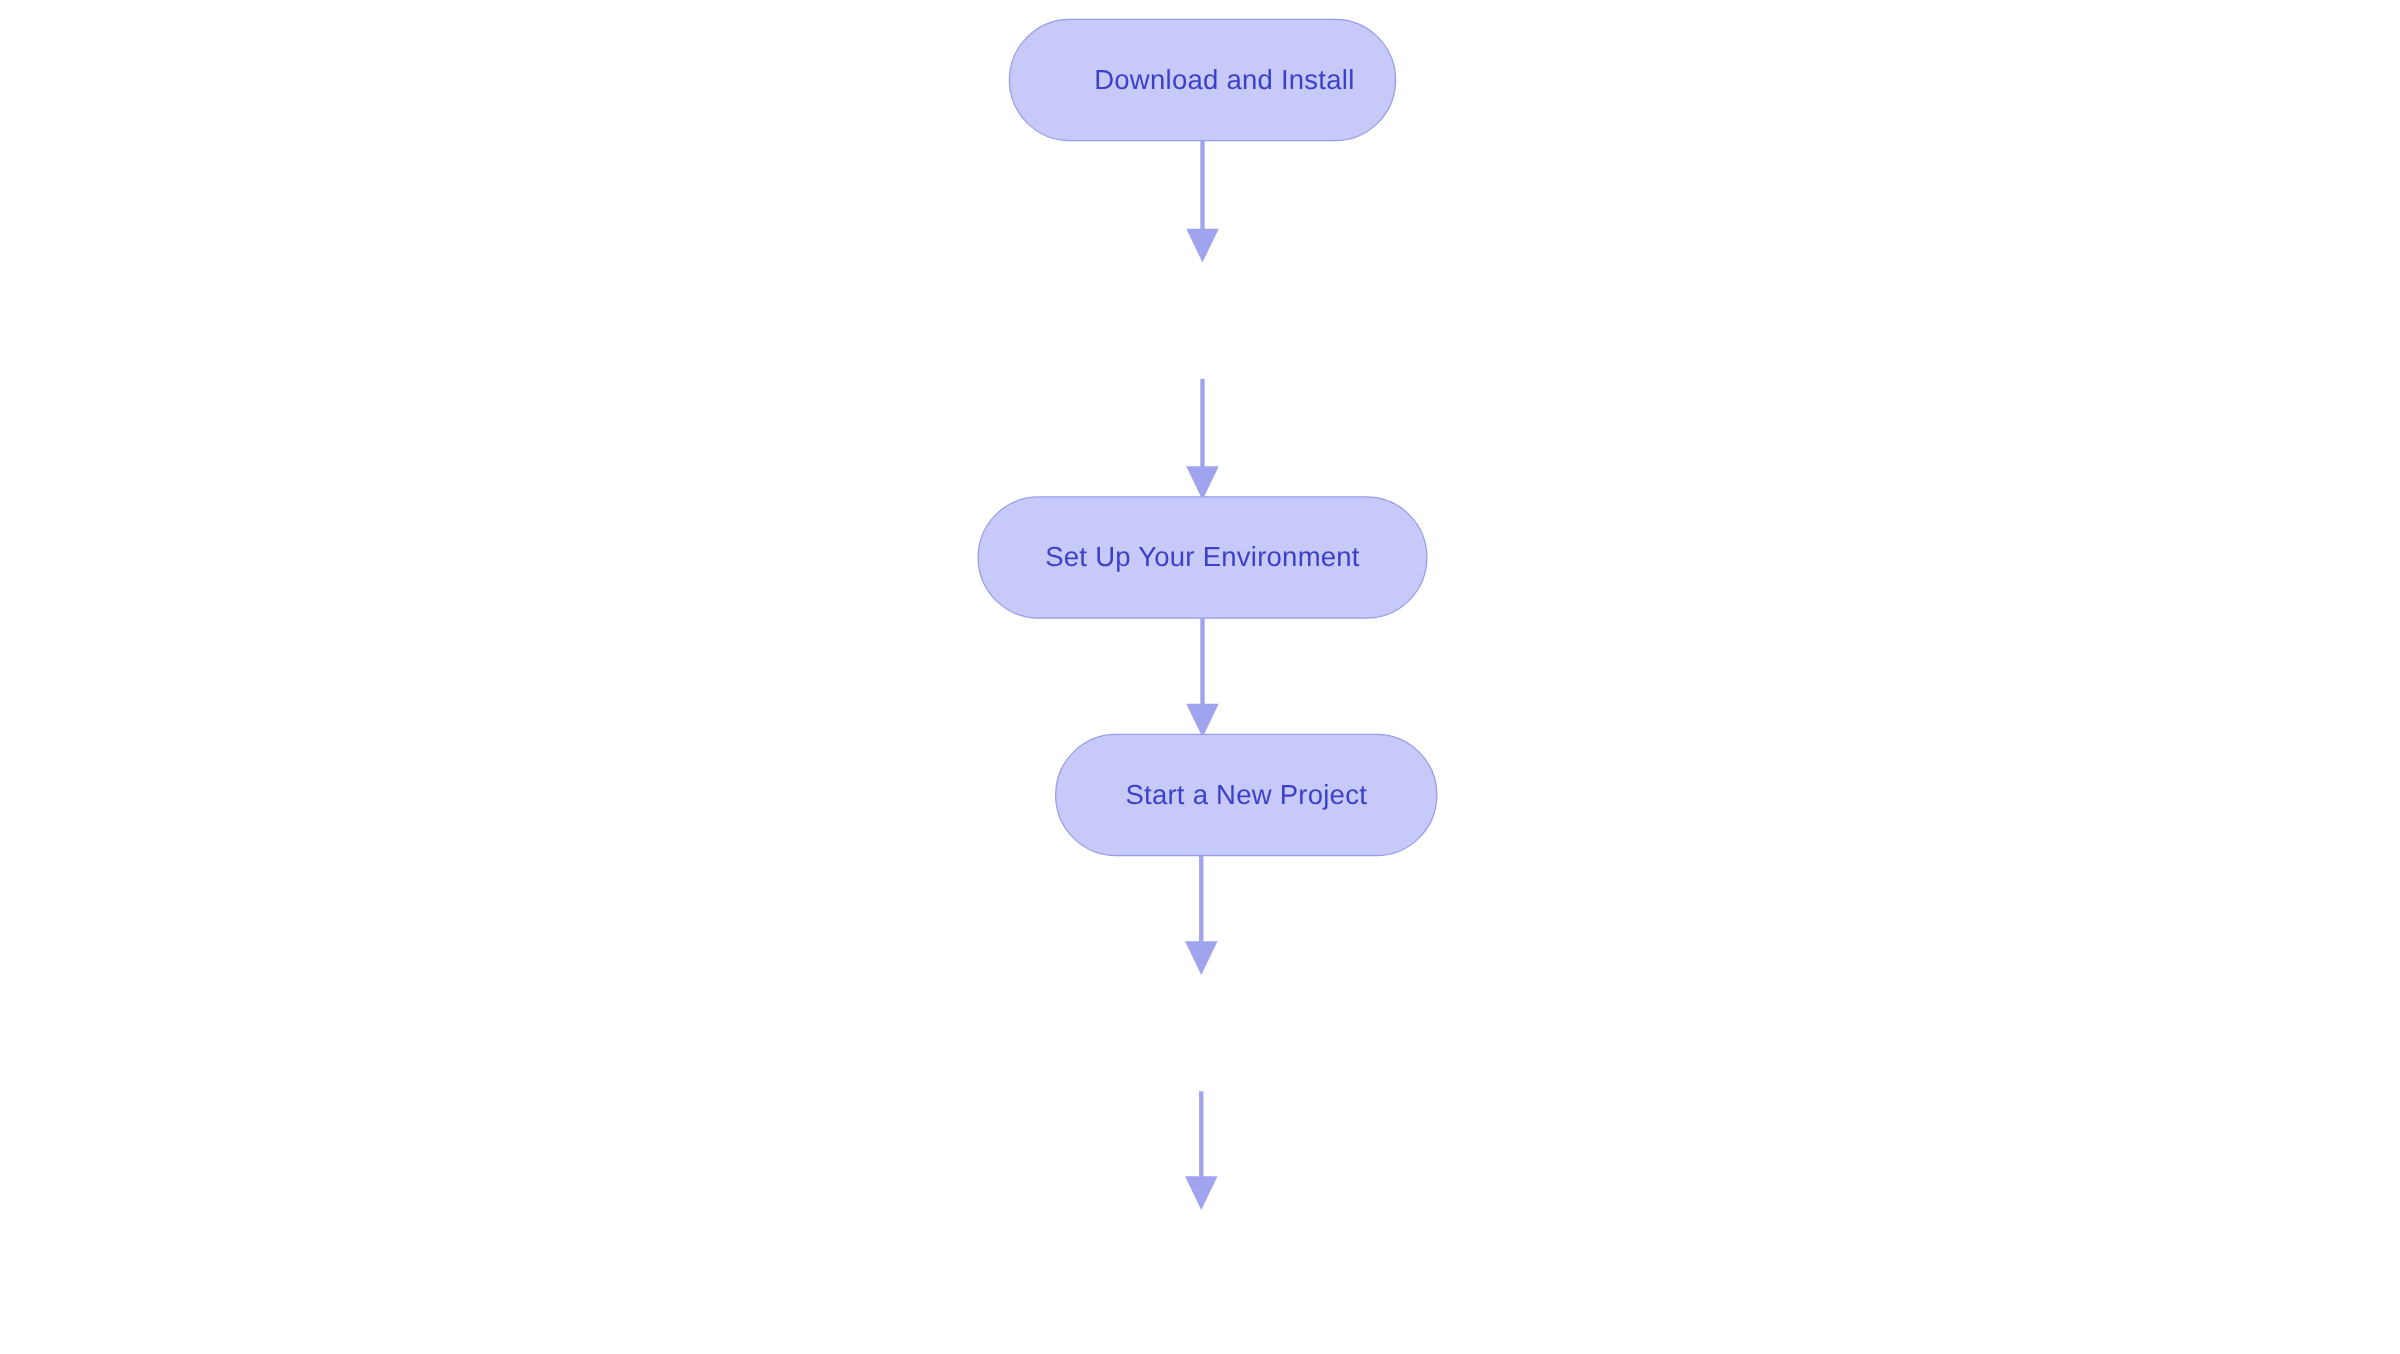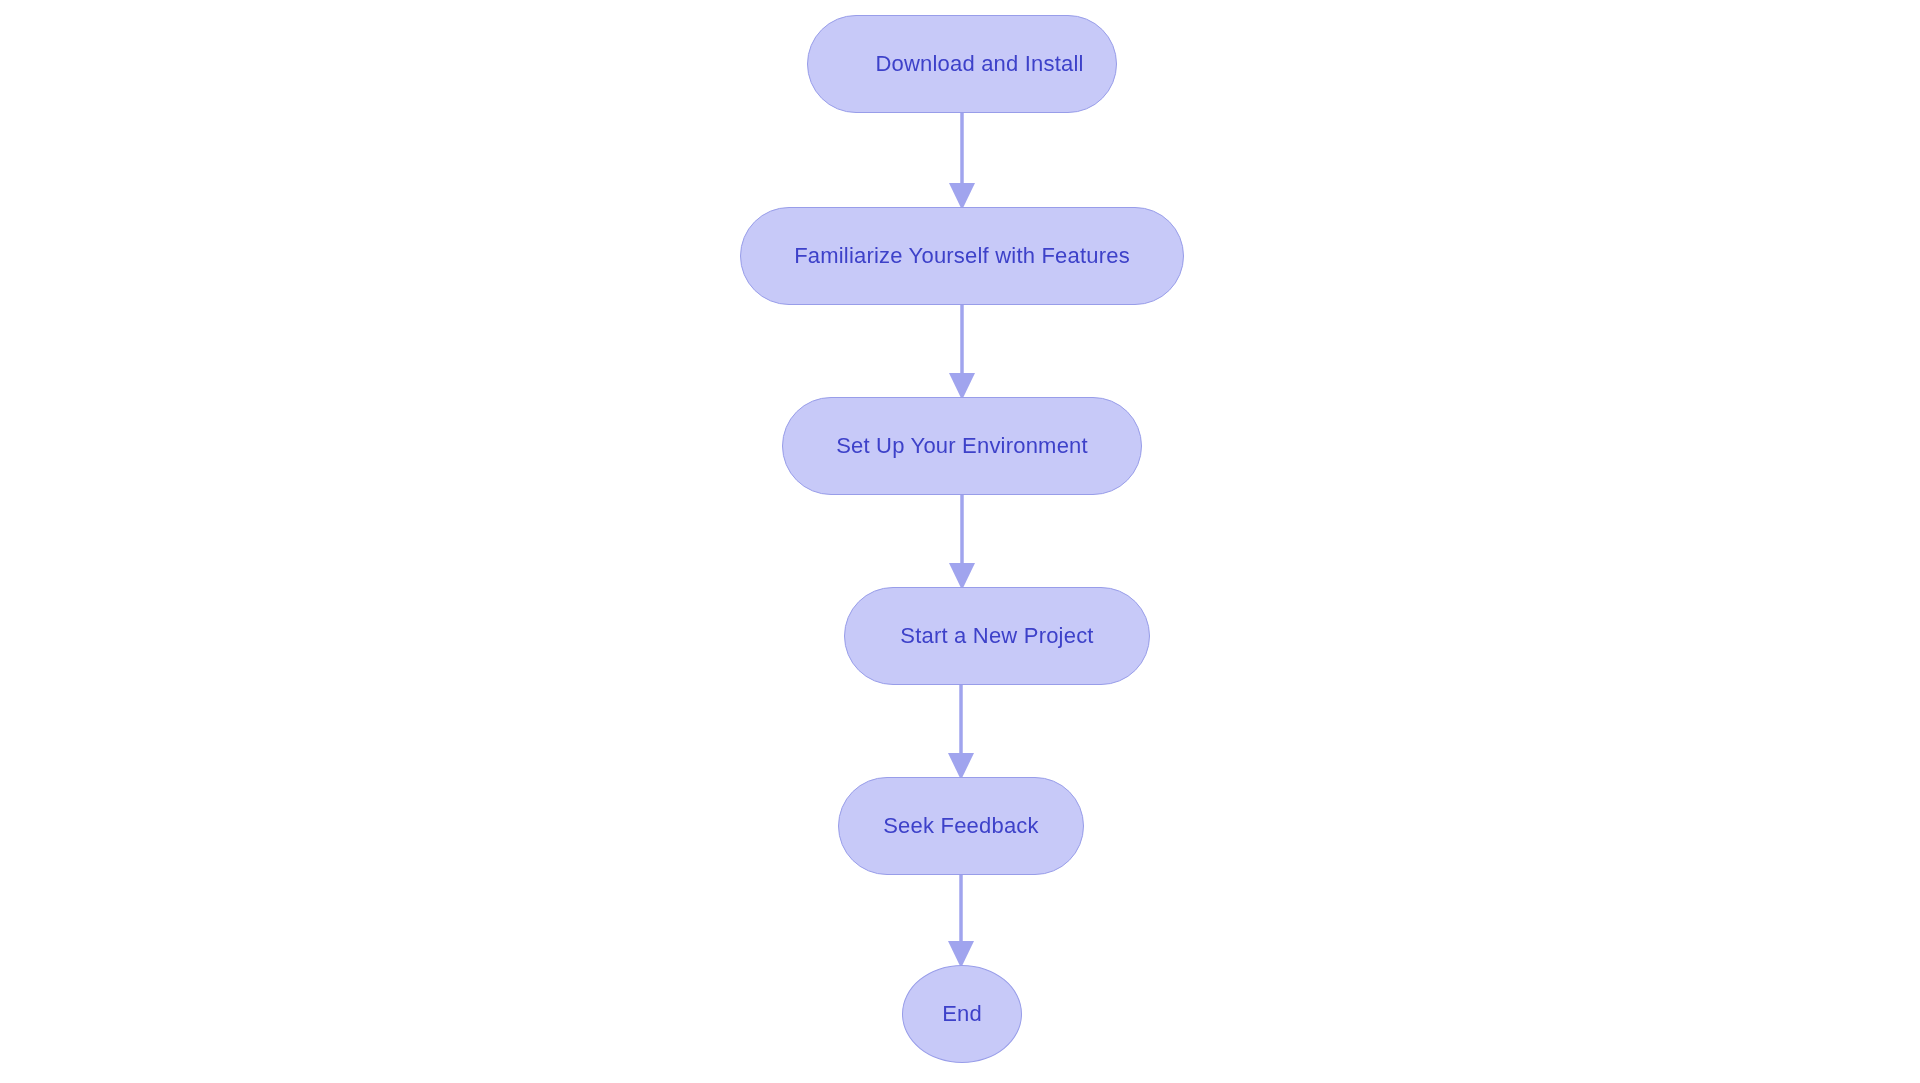--- a/index.html
+++ b/index.html
@@ -55,33 +55,24 @@
       <line x1="961" y1="683" x2="961" y2="757" stroke="#a0a4ee" stroke-width="3.5"></line>
       <polygon points="948,753 974,753 961,780" fill="#a0a4ee"></polygon>
       <line x1="961" y1="873" x2="961" y2="945" stroke="#a0a4ee" stroke-width="3.5"></line>
       <polygon points="948,941 974,941 961,968" fill="#a0a4ee"></polygon>
     </svg>
 
   <div class="node" style="left: 807px; top: 15px; width: 310px; height: 98px; background: rgb(199, 201, 248); border: 1.5px solid rgb(152, 157, 233); border-radius: 49px;">
     <span class="node-label" style="color: rgb(61, 65, 201); margin-left: 35px;">Download and Install</span>
   </div>
 
-  <div class="node" style="left: 740px; top: 207px; width: 444px; height: 98px; background: rgb(199, 201, 248); border: 1.5px solid rgb(152, 157, 233); border-radius: 49px;">
-    <span class="node-label" style="color: rgb(61, 65, 201);">Familiarize Yourself with Features</span>
-  </div>
 
   <div class="node" style="left: 782px; top: 397px; width: 360px; height: 98px; background: rgb(199, 201, 248); border: 1.5px solid rgb(152, 157, 233); border-radius: 49px;">
     <span class="node-label" style="color: rgb(61, 65, 201);">Set Up Your Environment</span>
   </div>
 
   <div class="node" style="left: 844px; top: 587px; width: 306px; height: 98px; background: rgb(199, 201, 248); border: 1.5px solid rgb(152, 157, 233); border-radius: 49px;">
     <span class="node-label" style="color: rgb(61, 65, 201);">Start a New Project</span>
   </div>
 
-  <div class="node" style="left: 838px; top: 777px; width: 246px; height: 98px; background: rgb(199, 201, 248); border: 1.5px solid rgb(152, 157, 233); border-radius: 49px;">
-    <span class="node-label" style="color: rgb(61, 65, 201);">Seek Feedback</span>
-  </div>
 
-  <div class="node" style="left: 902px; top: 965px; width: 120px; height: 98px; background: rgb(199, 201, 248); border: 1.5px solid rgb(152, 157, 233); border-radius: 50%;">
-    <span class="node-label" style="color: rgb(61, 65, 201);">End</span>
-  </div>
 
 </div>
 
 </body></html>

